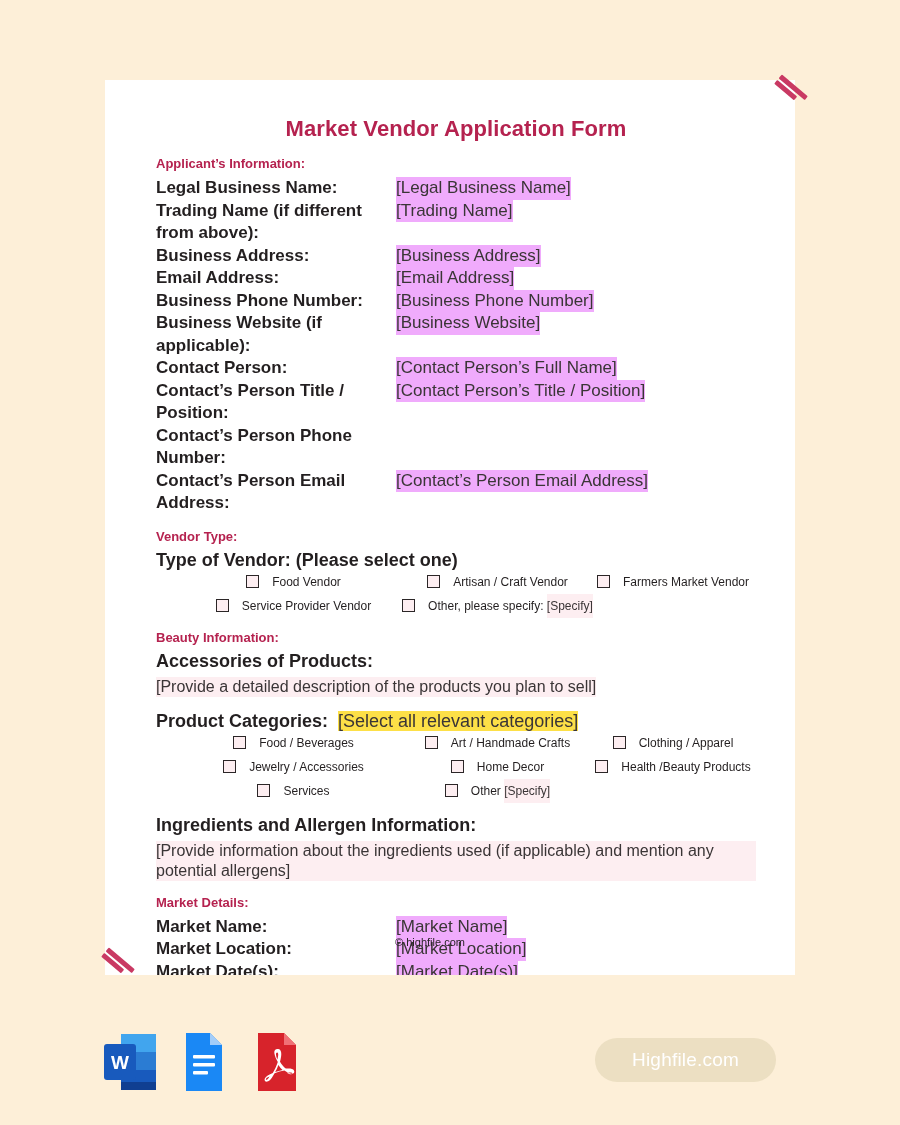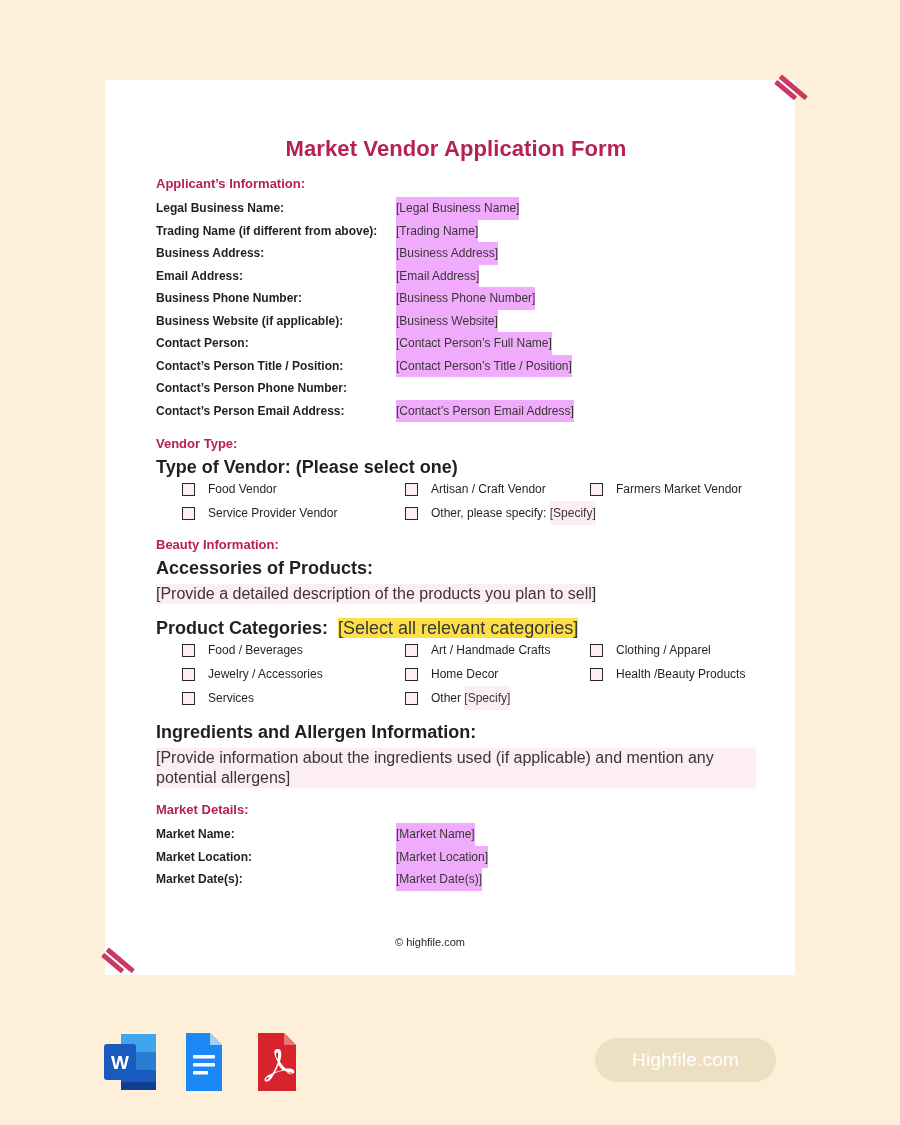--- a/index.html
+++ b/index.html
@@ -66,36 +66,36 @@
     width: 600px;
     color: #231f20;
   }
 
   #form-title {
     text-align: center;
     color: #b5224f;
     font-size: 22px;
     font-weight: bold;
     margin: 0;
-    padding-top: 56px;
+    padding-top: 36px;
     letter-spacing: 0.1px;
   }
 
   .section-heading {
     color: #b5224f;
     font-size: 13px;
     font-weight: bold;
     margin: 0;
     padding: 0;
   }
 
   .field-row {
     display: flex;
     align-items: baseline;
-    font-size: 12px;
+    font-size: 17px;
     line-height: 22.5px;
   }
   .field-label {
     font-weight: bold;
     width: 240px;
     flex: 0 0 240px;
     color: #231f20;
   }
   .field-value {
     color: #3a3536;
@@ -134,20 +134,21 @@
   }
   .cbox-grid.product-cat {
     grid-template-columns: 223px 185px auto;
     row-gap: 0px;
   }
   .cbox-cell {
     display: flex;
     align-items: center;
     line-height: 24px;
     white-space: nowrap;
+    justify-content: center;
   }
   .cbox-cell .box {
     width: 9px;
     height: 9px;
     border: 1.2px solid #2b2627;
     background: #fdeef1;
     flex: 0 0 9px;
     margin-right: 13px;
     box-sizing: content-box;
     padding: 1px;

